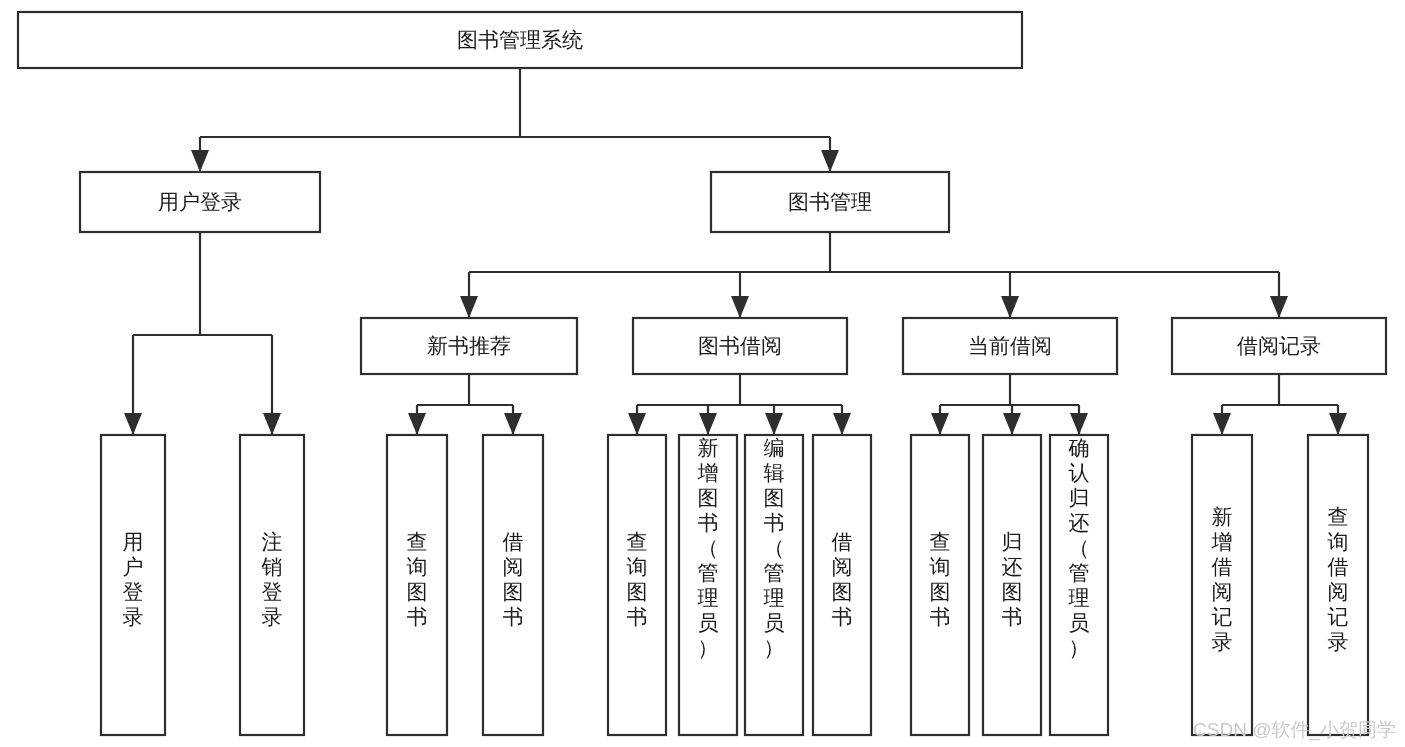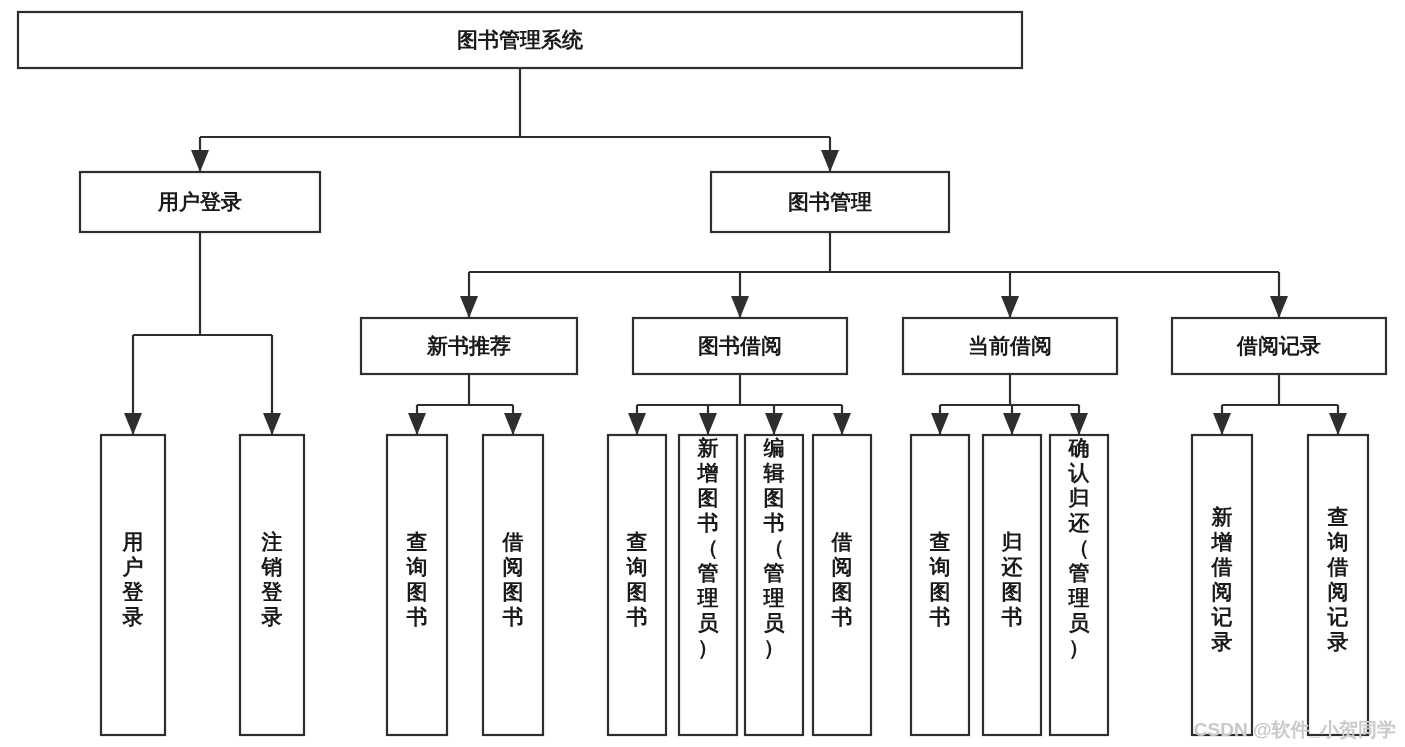--- a/index.html
+++ b/index.html
@@ -13,21 +13,20 @@
     font-family: "Liberation Sans", "DejaVu Sans", sans-serif;
     overflow: hidden;
     position: relative;
   }
   #chart-root {
     position: absolute;
     top: 0;
     left: 0;
     width: 1405px;
     height: 747px;
-    font-weight: bold;
   }
   .node-rect {
     fill: #ffffff;
     stroke: #2e2e2e;
     stroke-width: 2.2;
   }
   .node-label {
     fill: #1a1a1a;
     font-family: "Liberation Sans", "DejaVu Sans", sans-serif;
     font-size: 21px;

